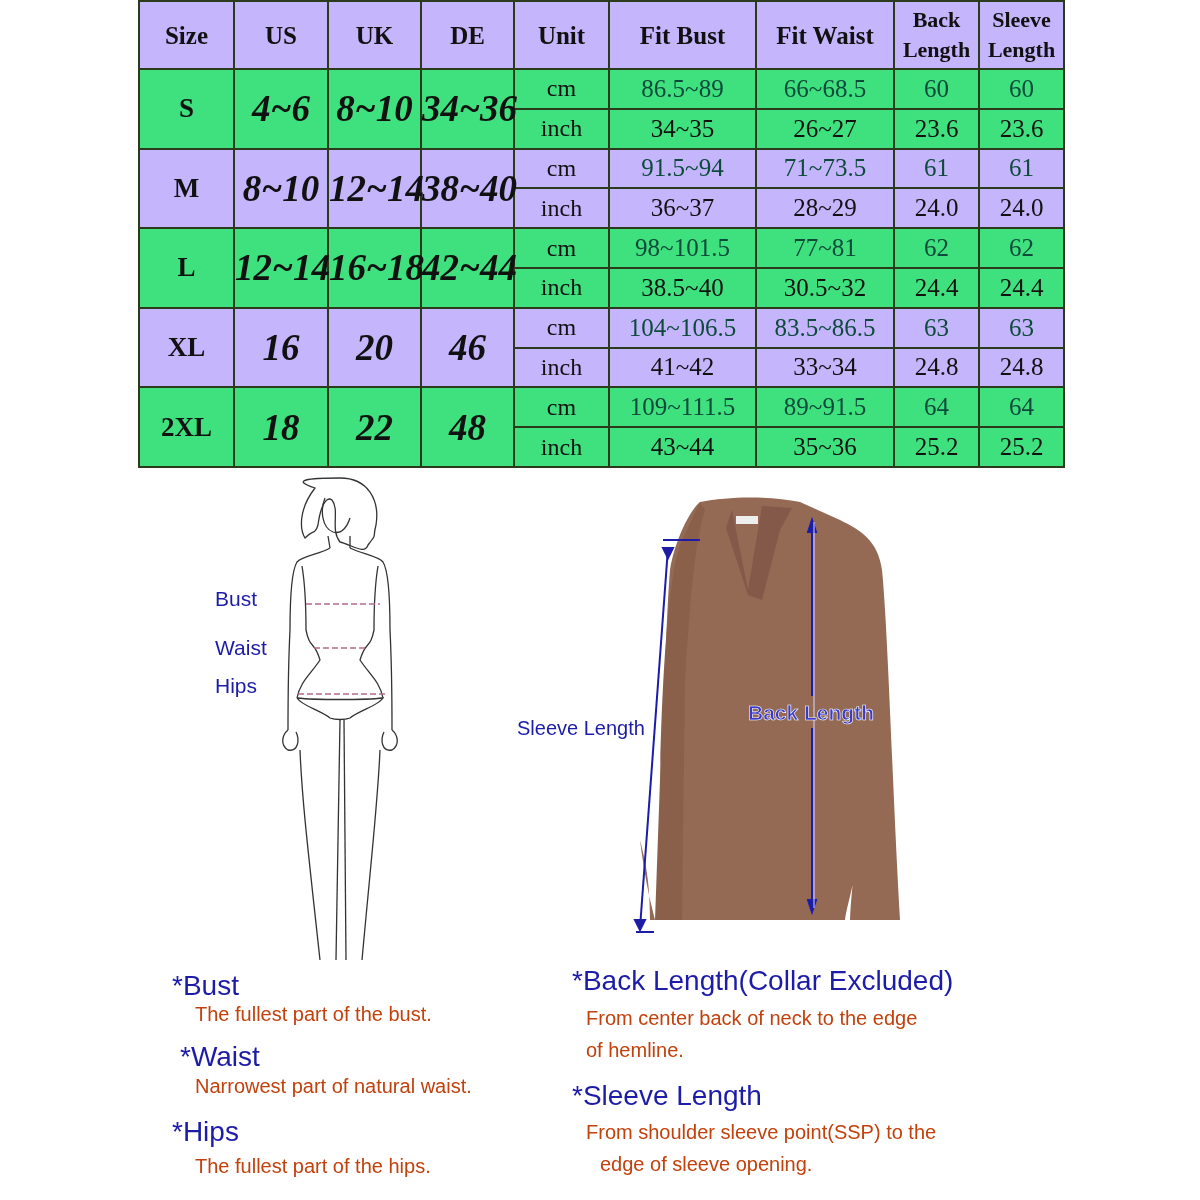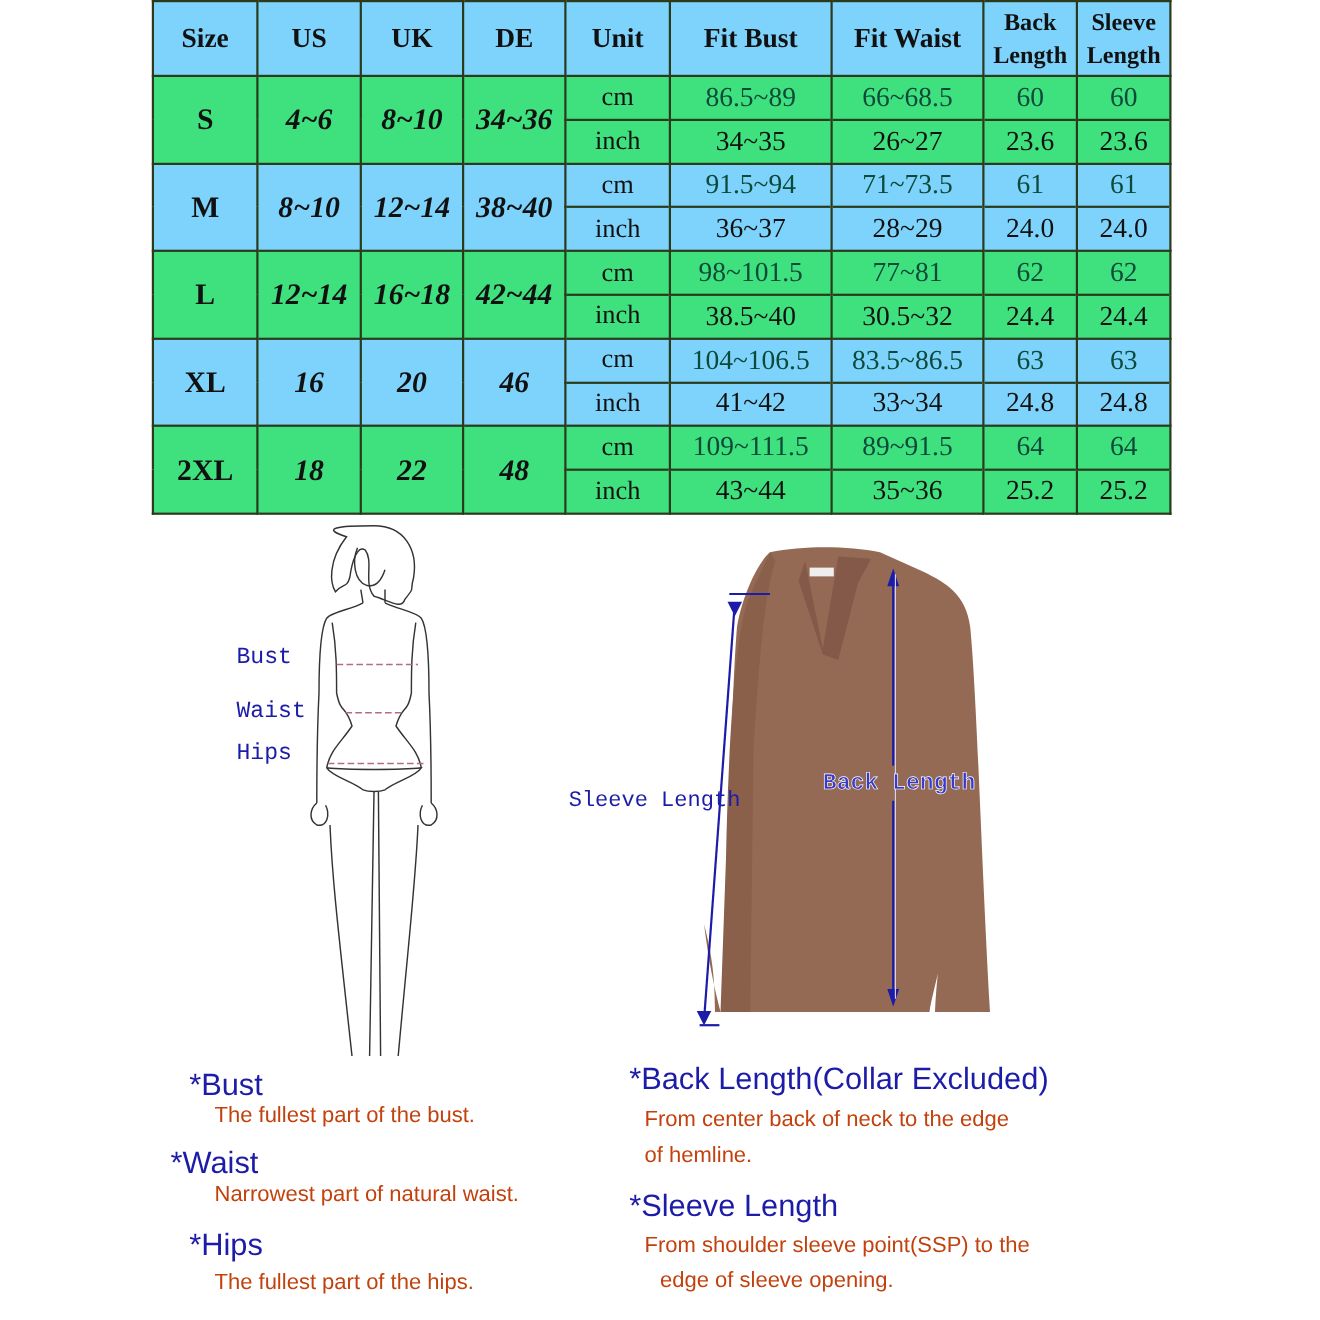--- a/index.html
+++ b/index.html
@@ -1,30 +1,30 @@
 <!DOCTYPE html>
 <html><head>
 <meta charset="utf-8">
 <style>
   html,body{margin:0;padding:0;background:#fff;}
   body{width:1200px;height:1200px;position:relative;overflow:hidden;font-family:"Liberation Serif",serif;}
   .size-table{position:absolute;left:138px;top:0;width:925px;height:468px;border-collapse:collapse;table-layout:fixed;}
   .size-table td,.size-table th{border:2px solid #2a3a1a;text-align:center;padding:0;color:#111;}
   .size-table th{font-weight:bold;font-size:25px;line-height:27px;height:66px;}
   .size-table th.small{font-size:22px;line-height:30px;}
-  .yellow{background:#7dd3fc;border-radius:18px;}
+  .yellow{background:#c4b5fd;border-radius:18px;}
   .green{background:#3fe07e;}
   .size-cell{font-weight:bold;font-size:27px;}
-  .region-cell{font-weight:bold;font-style:italic;font-size:27px;}
+  .region-cell{font-weight:bold;font-style:italic;font-size:37px;}
   .unit-cell{font-size:24px;height:37px;}
   .val-cell{font-size:25px;}
   .val-cell.cm{color:#0d4a3a;}
   .size-table tr.cm-row td.unit-cell, .size-table tr.cm-row td.val-cell{border-bottom:1.5px solid #2a3a1a;}
   .figure{position:absolute;}
-  .lbl-blue{position:absolute;color:#1c1ca8;font-family:Liberation Mono, monospace;font-size:21px;}
+  .lbl-blue{position:absolute;color:#1c1ca8;font-family:Liberation Sans, sans-serif;font-size:21px;}
   .desc-head{position:absolute;color:#1c1ca8;font-family:"Liberation Sans",sans-serif;font-size:28px;}
   .desc-text{position:absolute;color:#c2410c;font-family:"Liberation Sans",sans-serif;font-size:20px;line-height:32px;}
 </style>
 </head>
 <body>
 
 <table class="size-table">
   <colgroup>
     <col style="width:95px">
       <col style="width:94px">
@@ -191,21 +191,21 @@
     <polygon points="308,52 316,52 312,40"></polygon>
     <polygon points="308,420 316,420 312,432"></polygon>
   </g>
   <line x1="314" y1="42" x2="314" y2="428" stroke="#d8d8ff" stroke-width="1"></line>
 </svg>
 <div class="lbl-blue" style="left:517px;top:717px;font-size:20px">Sleeve Length</div>
 <div class="lbl-blue" style="left:748px;top:701px;font-size:21px;font-weight:bold;color:#3a3ac8;-webkit-text-stroke:0.6px #fff">Back Length</div>
 
 <div class="desc-head" style="left:172px;top:970px">*Bust</div>
 <div class="desc-text" style="left:195px;top:998px">The fullest part of the bust.</div>
-<div class="desc-head" style="left:155px;top:1041px">*Waist</div>
+<div class="desc-head" style="left:180px;top:1041px">*Waist</div>
 <div class="desc-text" style="left:195px;top:1070px">Narrowest part of natural waist.</div>
 <div class="desc-head" style="left:172px;top:1116px">*Hips</div>
 <div class="desc-text" style="left:195px;top:1150px">The fullest part of the hips.</div>
 
 <div class="desc-head" style="left:572px;top:965px">*Back Length(Collar Excluded)</div>
 <div class="desc-text" style="left:586px;top:1002px">From center back of neck to the edge</div>
 <div class="desc-text" style="left:586px;top:1034px">of hemline.</div>
 <div class="desc-head" style="left:572px;top:1080px">*Sleeve Length</div>
 <div class="desc-text" style="left:586px;top:1116px">From shoulder sleeve point(SSP) to the</div>
 <div class="desc-text" style="left:600px;top:1148px">edge of sleeve opening.</div>

